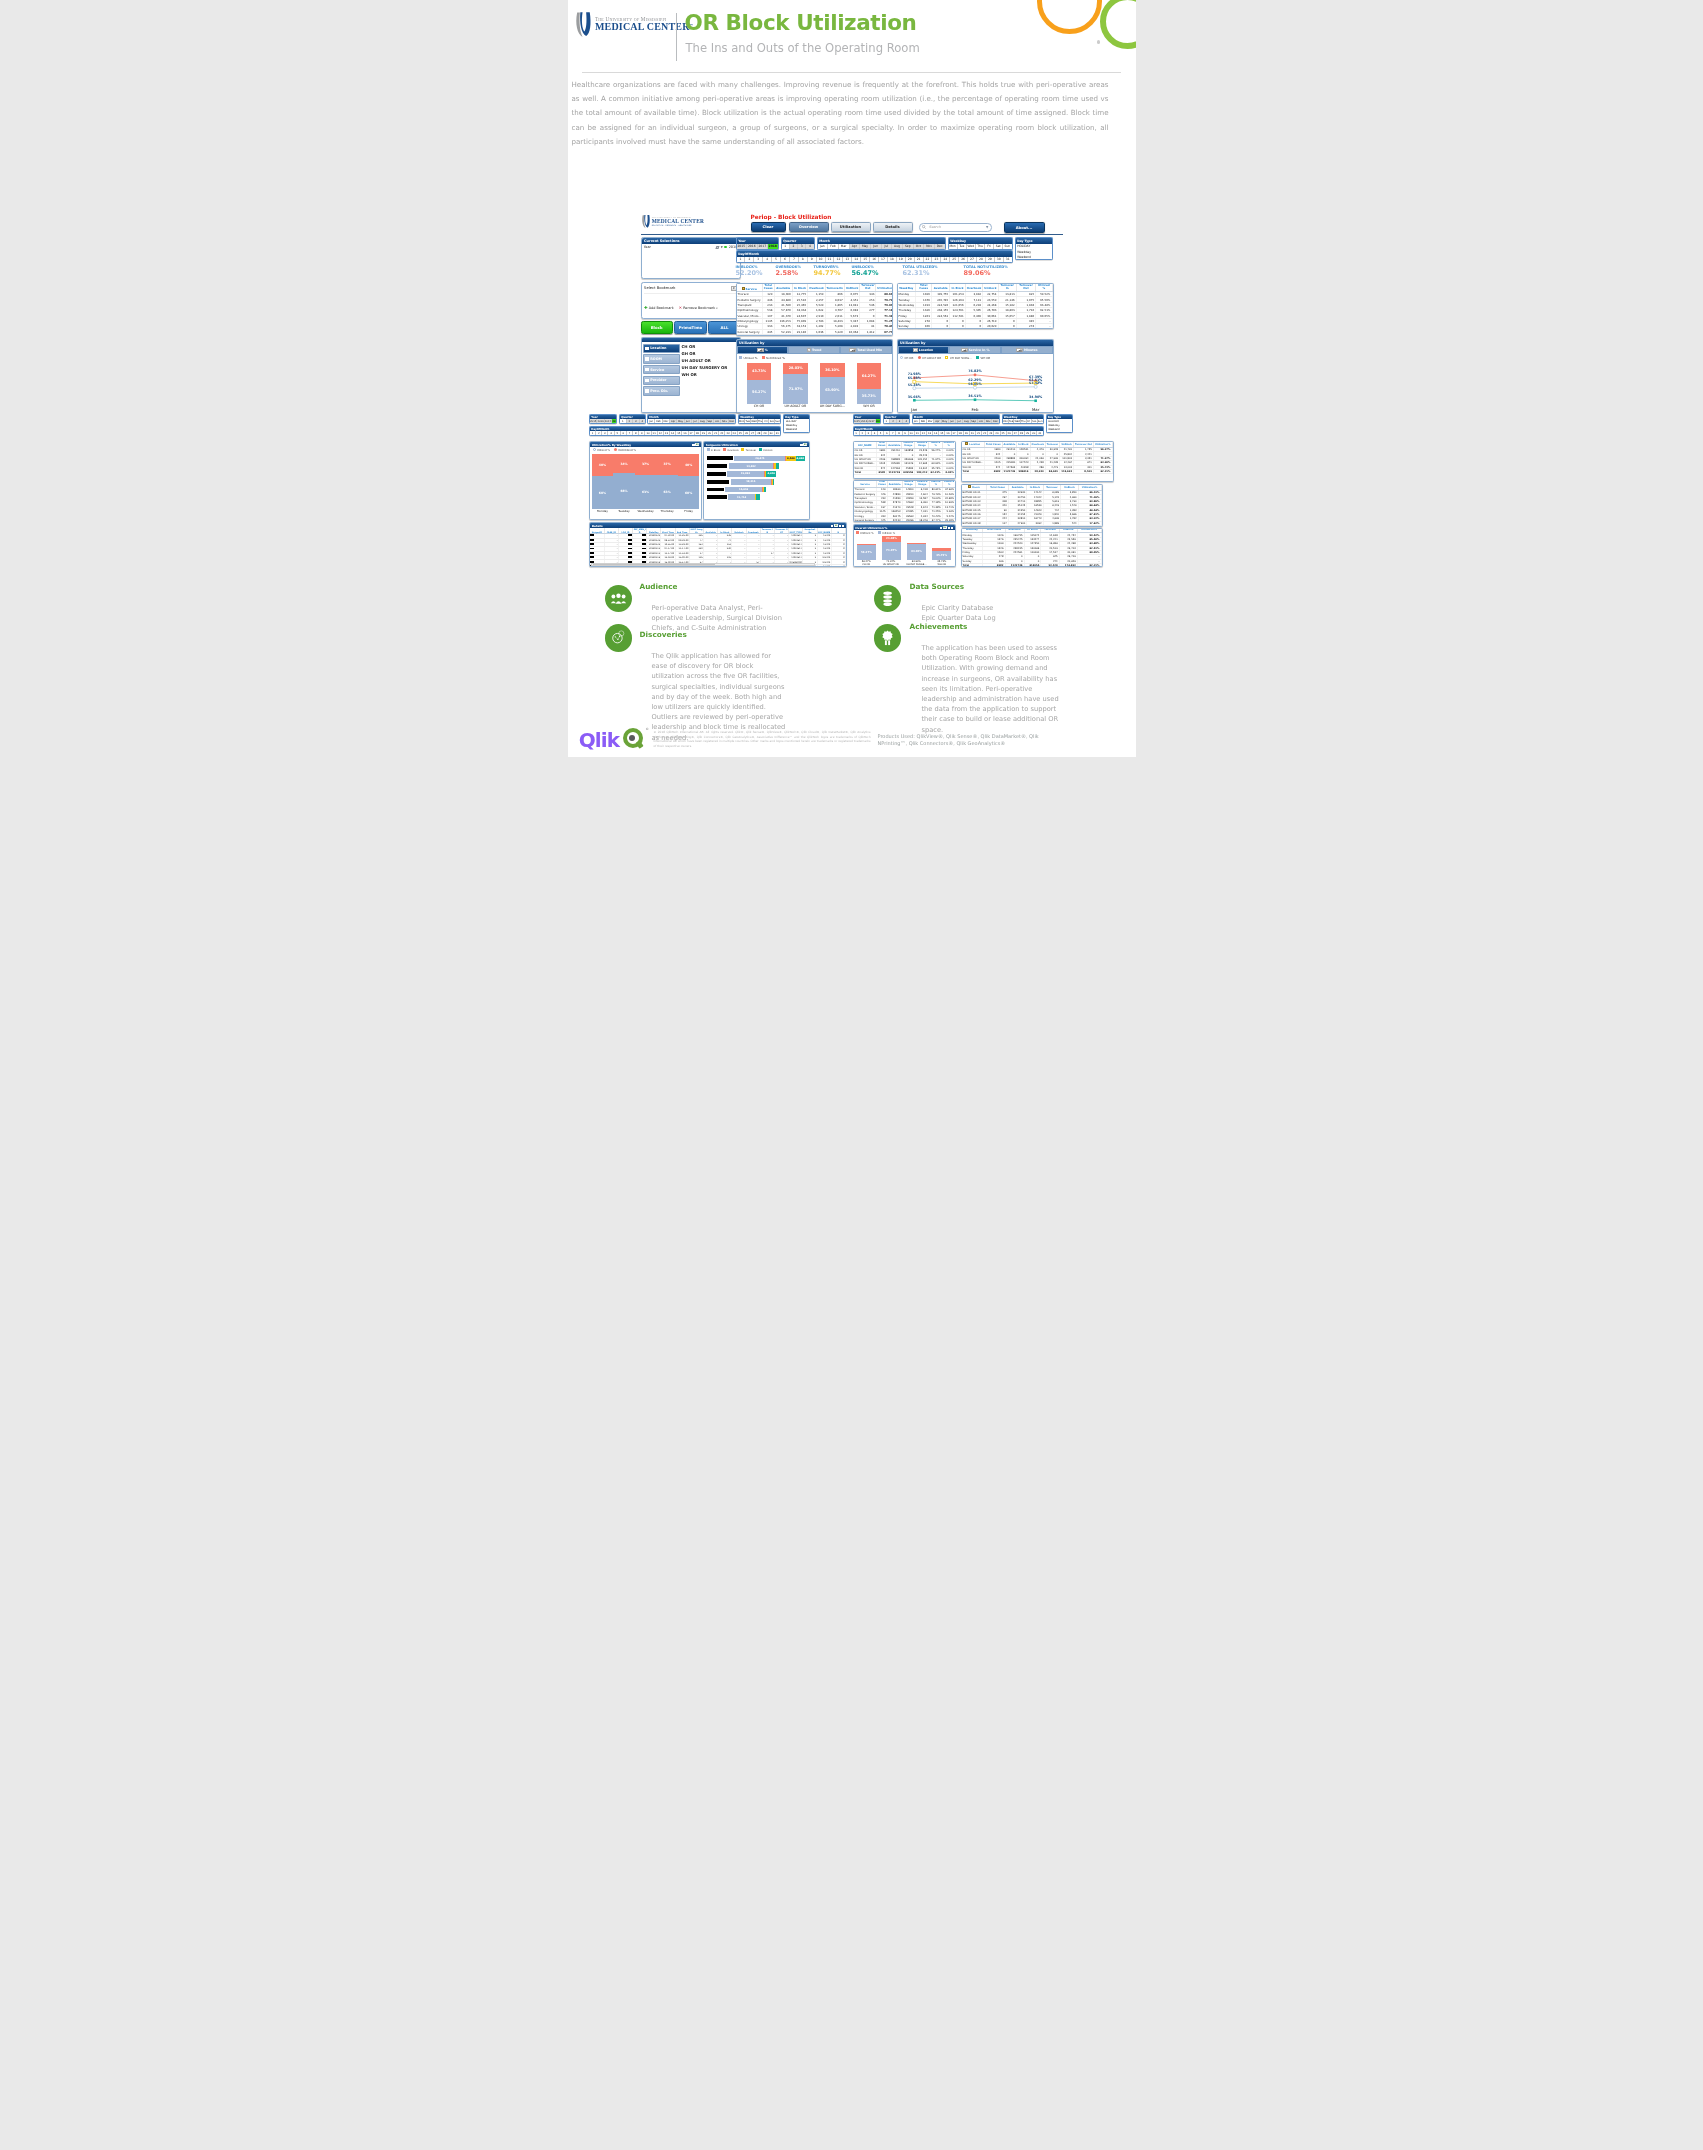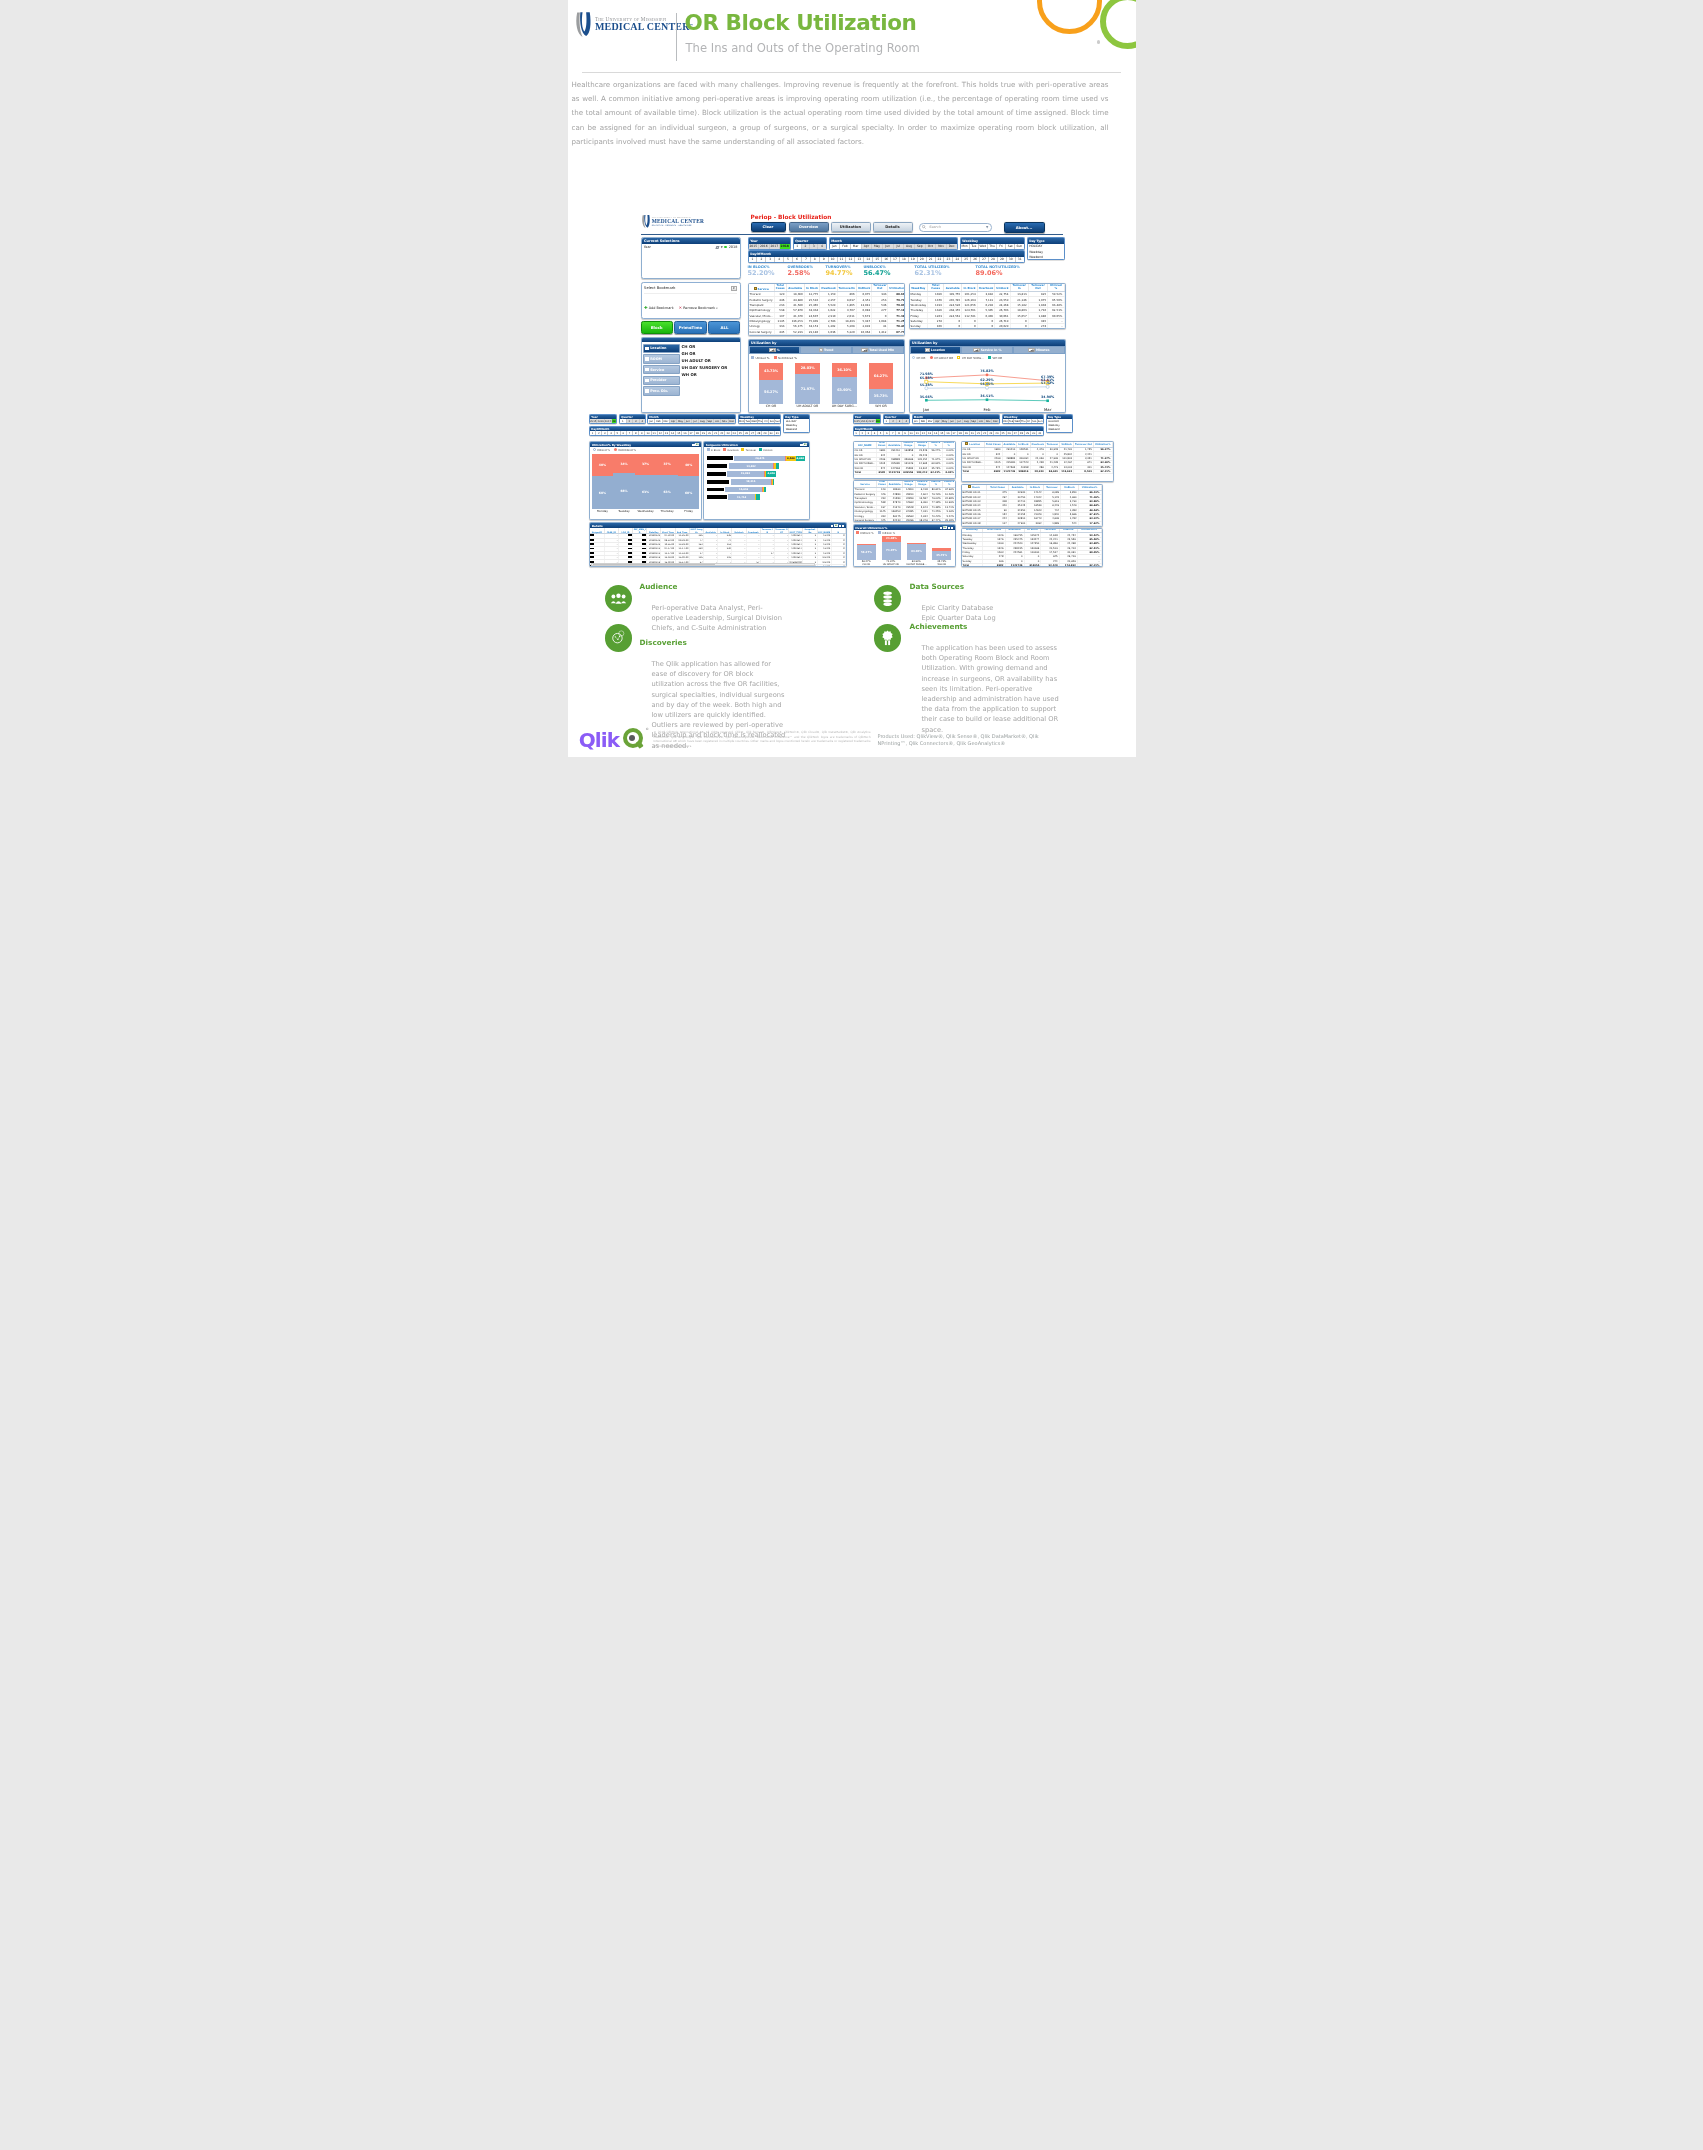--- a/index.html
+++ b/index.html
@@ -110,21 +110,21 @@
   .mbtn.blue{background:linear-gradient(#4b94d6,#2a72b8);border:0.4px solid #215f9c;}
   .dim-panel{left:0;top:100px;width:100px;height:76px;}
   .dim-head{height:4.3px;background:linear-gradient(#2a66a5,#0d3f78);}
   .dim-body{display:flex;padding:1.3px;gap:1.7px;}
   .dim-tabs{width:37px;display:flex;flex-direction:column;gap:1.3px;}
   .dim{background:linear-gradient(#b4c8e0,#9cb4d2);color:#fff;font-weight:bold;font-size:3.4px;border:0.4px solid #86a3c4;border-radius:0.9px;padding:1.7px 1.7px;display:flex;align-items:center;gap:1.3px;cursor:pointer;}
   .dim.active{background:linear-gradient(#2a66a5,#0d3f78);}
   .dim-ic{display:inline-block;width:3.4px;height:3.4px;background:repeating-linear-gradient(#fff 0 0.6px,#9db6d2 0.6px 1.3px);border:0.4px solid #fff;}
   .dim-list{flex:1;font-size:3.9px;font-weight:bold;color:#1a1a1a;line-height:1.75;padding-top:0.9px;}
 
-  .d1-main{position:absolute;left:107px;top:23px;width:318px;height:175px;}
+  .d1-main{position:absolute;left:95px;top:23px;width:318px;height:175px;}
   .kpis{position:absolute;left:0;top:27.5px;width:318px;height:17px;}
   .kpi{position:absolute;top:0;}
   .kl{color:#3a8fd1;font-weight:bold;font-size:3.5px;white-space:nowrap;}
   .kv{font-size:6.5px;font-weight:bold;margin-top:0.9px;}
   .d1-service{left:0;top:46px;width:157px;height:53px;}
   .d1-service .qt{font-size:2.7px;}
   .d1-weekday{left:161px;top:46px;width:157px;height:46px;}
   .d1-weekday .qt{font-size:2.7px;}
   .d1-c1{left:0;top:102px;width:157px;height:74px;}
   .d1-c2{left:161px;top:102px;width:157px;height:74px;}
@@ -1946,21 +1946,21 @@
       <svg width="14.6" height="14.6" viewBox="0 0 34 34">
           <circle cx="15" cy="19" r="11" fill="none" stroke="#fff" stroke-width="2"></circle>
           <circle cx="24" cy="8" r="6" fill="none" stroke="#fff" stroke-width="1.4" opacity=".8"></circle>
           <circle cx="10" cy="16" r="1.4" fill="#fff"></circle>
           <circle cx="16" cy="22" r="1.4" fill="#fff"></circle>
           <circle cx="20" cy="15" r="1.4" fill="#fff"></circle>
           <line x1="10" y1="16" x2="16" y2="22" stroke="#fff" stroke-width="1"></line>
           <line x1="16" y1="22" x2="20" y2="15" stroke="#fff" stroke-width="1"></line>
         </svg>
     </div>
-    <div class="iblock" style="left:72px;top:56px;width:160px">
+    <div class="iblock" style="left:72px;top:48px;width:160px">
       <h3>Discoveries</h3>
       <p>The Qlik application has allowed for ease of discovery for OR block utilization across the five OR facilities, surgical specialties, individual surgeons and by day of the week. Both high and low utilizers are quickly identified. Outliers are reviewed by peri-operative leadership and block time is reallocated as needed.</p>
     </div>
 
     <div class="iicon" style="left:306px;top:42px">
       <svg width="13" height="15.5" viewBox="0 0 30 36">
           <polygon points="15,1 18,4 22,3 23,7 27,9 25,13 27,17 23,19 22,23 18,22 15,25 12,22 8,23 7,19 3,17 5,13 3,9 7,7 8,3 12,4" fill="#fff"></polygon>
           <rect x="9" y="24" width="4.5" height="11" fill="#fff"></rect>
           <rect x="16.5" y="24" width="4.5" height="11" fill="#fff"></rect>
         </svg>

